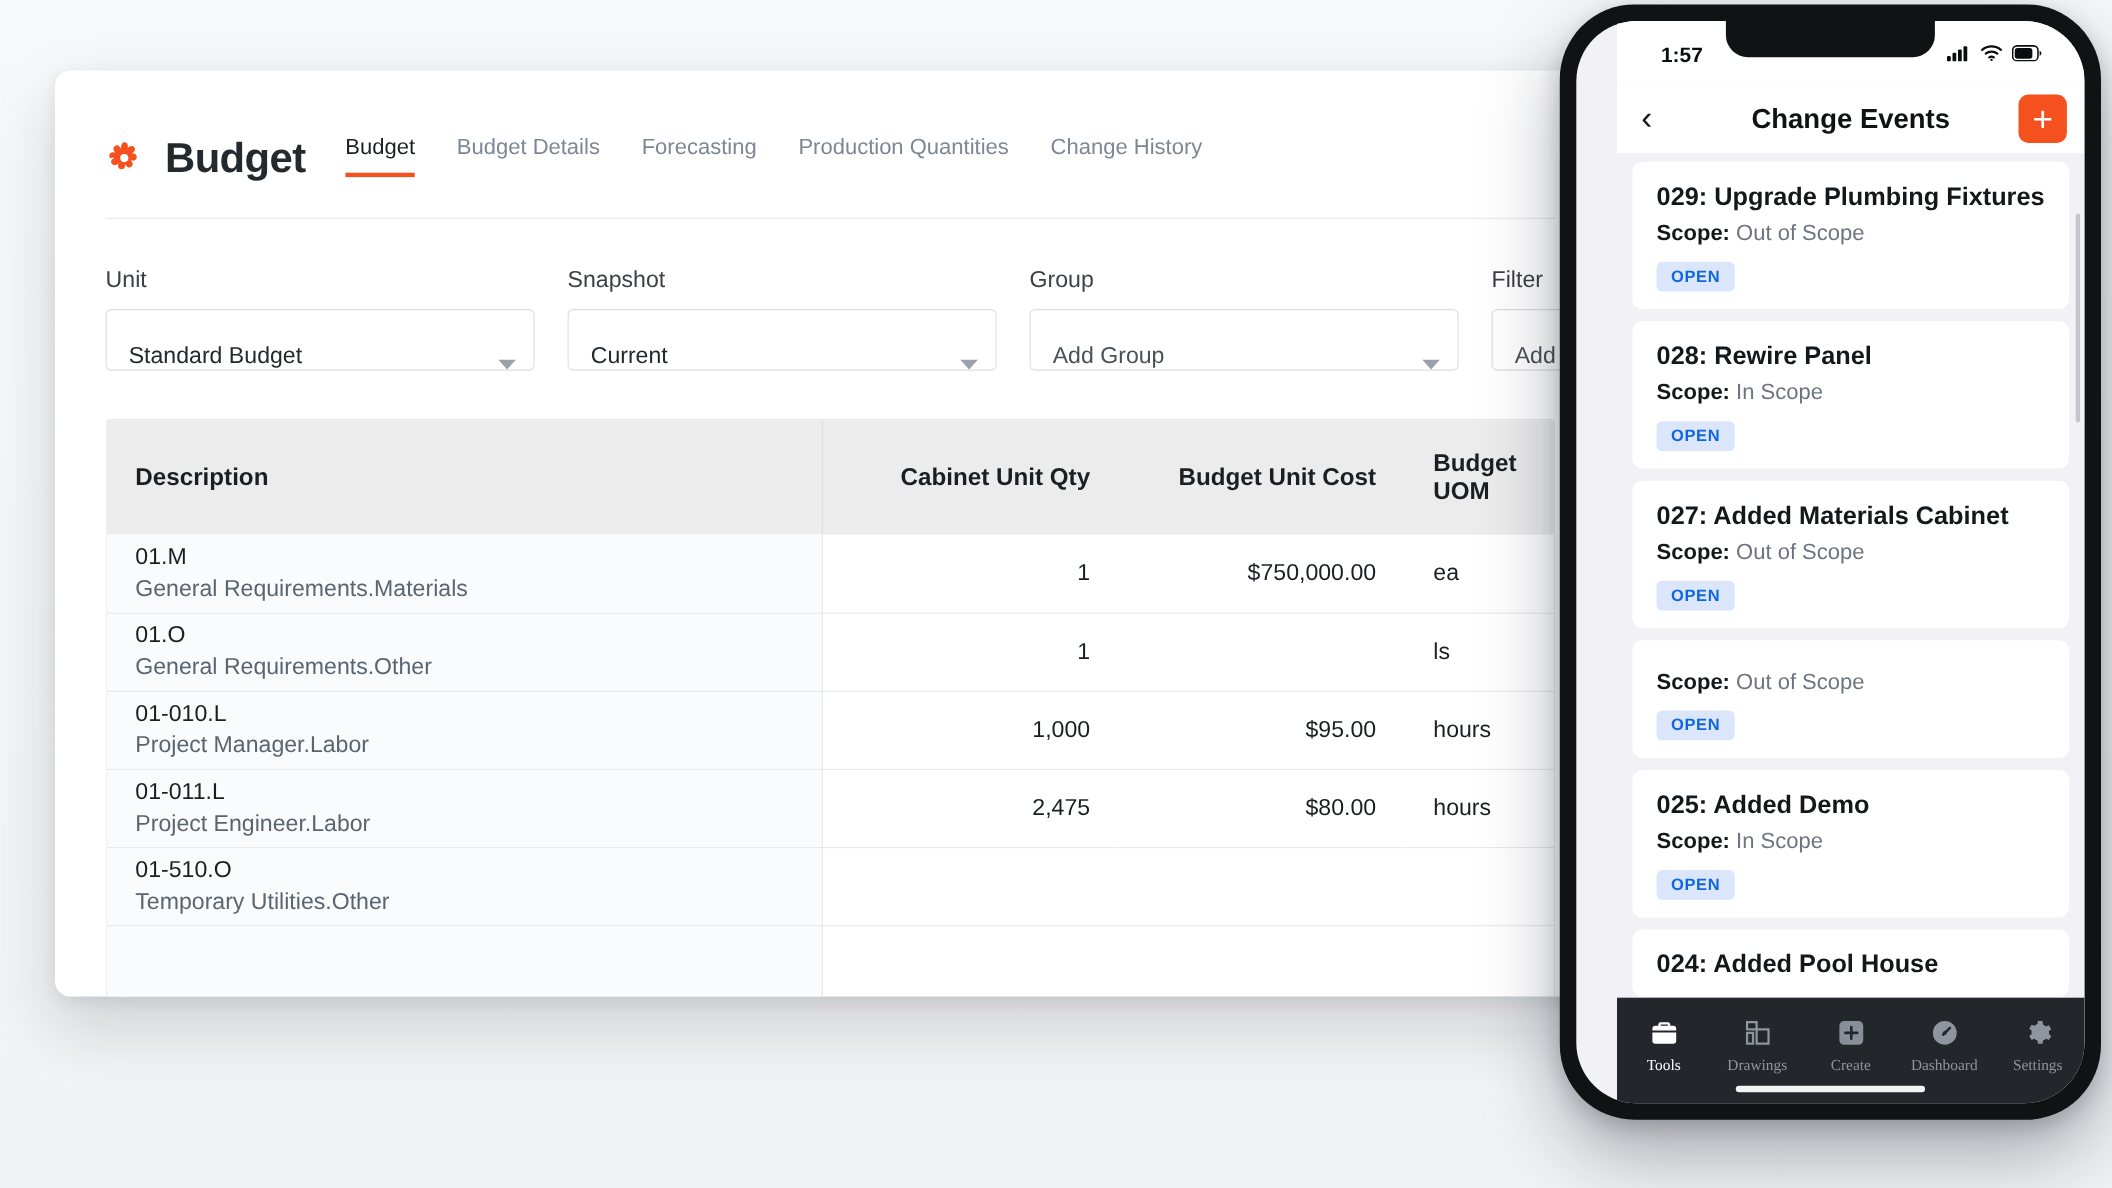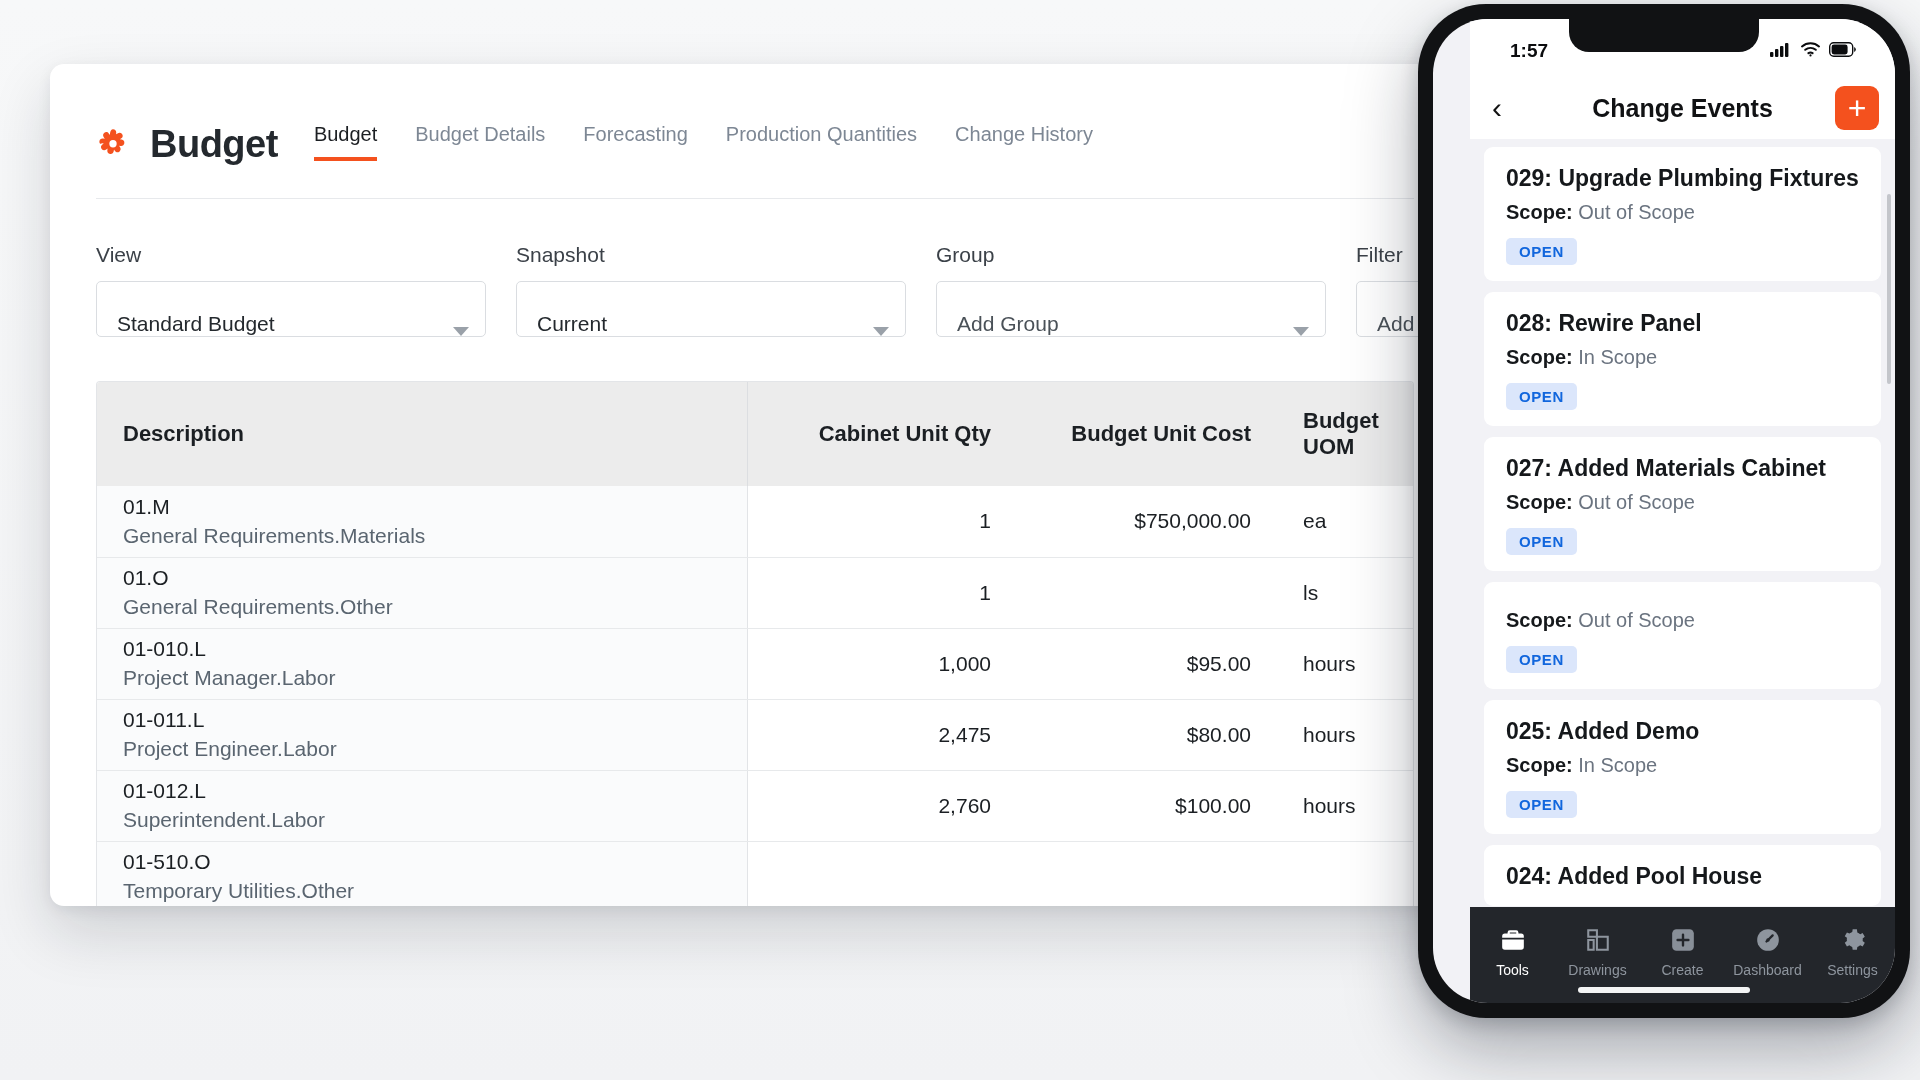--- a/index.html
+++ b/index.html
@@ -205,20 +205,21 @@
   .tab-bar {
     flex: none; height: 96px;
     background: #23262b;
     display: flex; align-items: center;
     padding-bottom: 6px;
   }
   .tab-item {
     flex: 1; display: flex; flex-direction: column;
     align-items: center; gap: 5px; cursor: pointer;
     color: #8e959e;
+    font-family: Liberation Serif, serif;
   }
   .tab-item.active { color: #ffffff; }
   .tab-item .ti-label { font-size: 14px; }
   .home-ind {
     position: absolute; bottom: 10px; left: 50%;
     transform: translateX(-50%);
     width: 172px; height: 6px; border-radius: 3px;
     background: #ffffff;
     opacity: .95;
   }
@@ -248,21 +249,21 @@
         <div class="tab">Budget Details</div>
         <div class="tab">Forecasting</div>
         <div class="tab">Production Quantities</div>
         <div class="tab">Change History</div>
       </div>
     </div>
     <div class="header-rule"></div>
 
     <div class="filters">
       <div class="filter-group">
-        <div class="filter-label">View</div>
+        <div class="filter-label">Unit</div>
         <div class="select-box">
           <span class="select-value">Standard Budget</span>
           <span class="caret"></span>
         </div>
       </div>
       <div class="filter-group">
         <div class="filter-label">Snapshot</div>
         <div class="select-box">
           <span class="select-value">Current</span>
           <span class="caret"></span>
@@ -326,30 +327,20 @@
               <td class="c-uom">hours</td>
               <td class="c-pad"></td>
             </tr>
             <tr>
               <td class="c-desc">
                 <span class="code">01-011.L</span>
                 <span class="sub">Project Engineer.Labor</span>
               </td>
               <td class="c-qty">2,475</td>
               <td class="c-cost">$80.00</td>
-              <td class="c-uom">hours</td>
-              <td class="c-pad"></td>
-            </tr>
-            <tr>
-              <td class="c-desc">
-                <span class="code">01-012.L</span>
-                <span class="sub">Superintendent.Labor</span>
-              </td>
-              <td class="c-qty">2,760</td>
-              <td class="c-cost">$100.00</td>
               <td class="c-uom">hours</td>
               <td class="c-pad"></td>
             </tr>
             <tr>
               <td class="c-desc">
                 <span class="code">01-510.O</span>
                 <span class="sub">Temporary Utilities.Other</span>
               </td>
               <td class="c-qty"></td>
               <td class="c-cost"></td>

